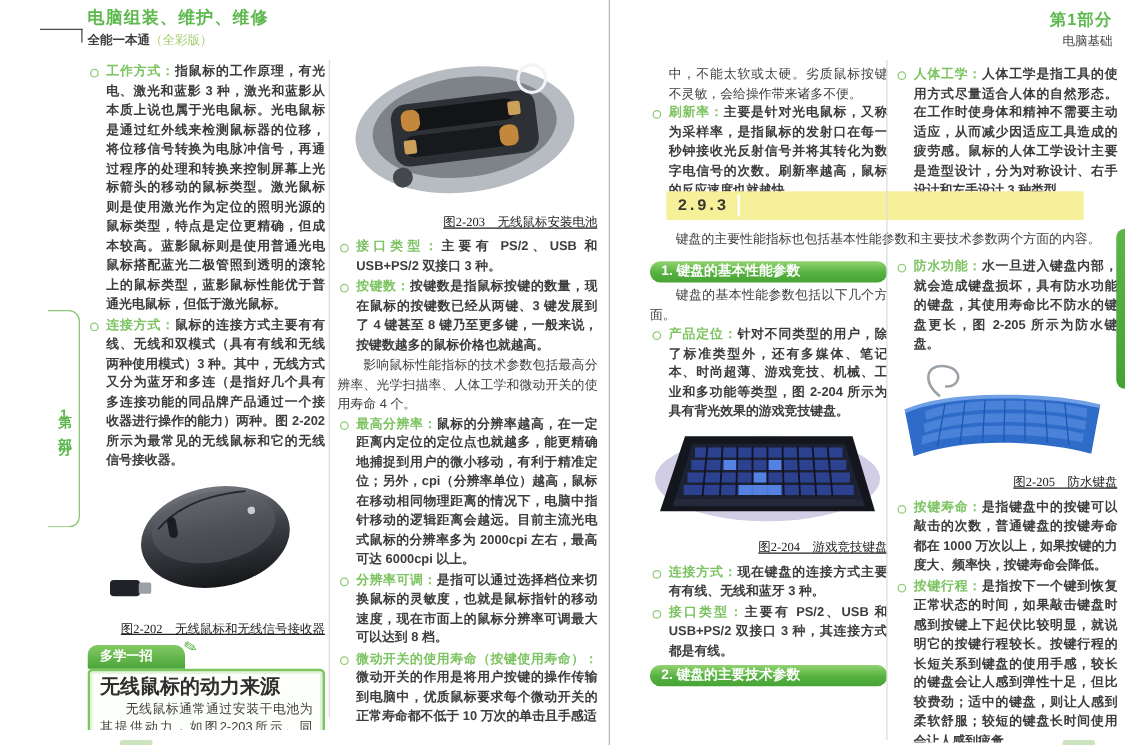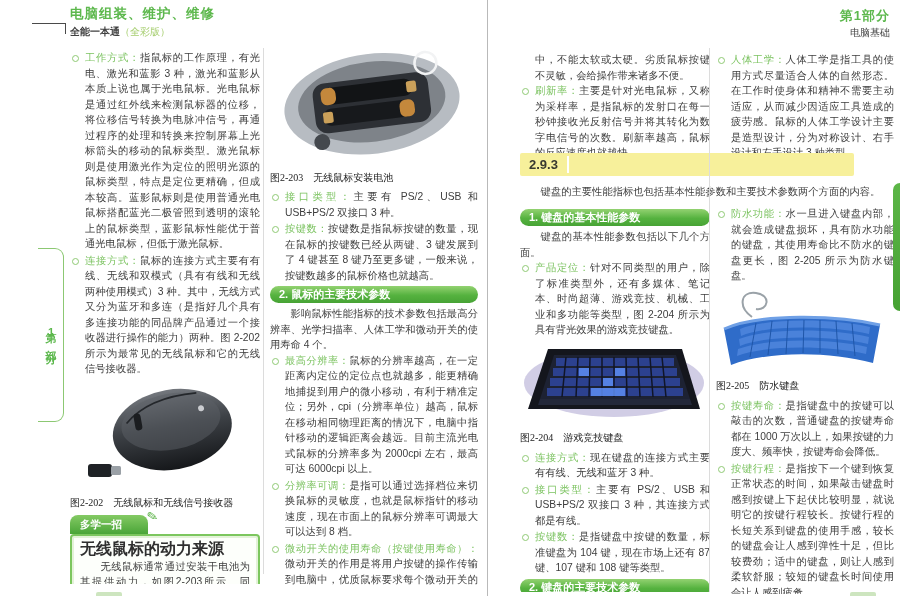--- a/index.html
+++ b/index.html
@@ -1,25 +1,25 @@
 <!DOCTYPE html>
 <html><head>
 <meta charset="utf-8">
 <style>
   html,body{margin:0;padding:0;background:#ffffff;}
   body{font-family:"Liberation Sans","DejaVu Sans",sans-serif;}
   .canvas{position:relative;width:900px;height:596px;background:#fff;overflow:hidden;margin-left:32px;}
   
   .body-txt{font-size:10.3px;line-height:15.5px;color:#3d3d3d;text-align:justify;}
   .term{color:#7cc361;}
-  .bul{position:relative;padding-left:15px;margin-bottom:1px;}
+  .bul{position:relative;padding-left:15px;margin-bottom:1px;font-weight:bold;}
   .bul .mk{position:absolute;left:2px;top:5px;width:5px;height:5px;border:1px solid #8fca74;border-radius:50%;background:#fff;}
   .cont{padding-left:15px;}
   .ind{text-indent:2em;}
-  .cap{font-family:"Liberation Serif","DejaVu Serif",serif;font-size:10px;color:#222;text-align:left;margin:3px 0 4px 0;}
+  .cap{font-family:"Liberation Serif","DejaVu Serif",serif;font-size:10px;color:#222;text-align:right;margin:3px 0 4px 0;text-decoration:underline;}
   
   .gpill{background:linear-gradient(180deg,#93d271 0%,#55b23f 55%,#47a335 100%);color:#fff;font-weight:bold;font-size:11px;line-height:17px;border-radius:9px;padding:0 9px;margin:3px 0 3px 0;}
   .ybar{position:absolute;height:23px;background:#f7f09b;display:flex;align-items:center;border-radius:2px;}
   .ynum{font-weight:bold;color:#38382f;font-size:13px;padding:0 9px;}
   .ydiv{width:2px;height:17px;background:#ffffff;}
   .ytitle{font-weight:bold;color:#38382f;font-size:12.5px;padding:0 11px;}
   
   .lp-title{position:absolute;left:38px;top:5px;font-size:13.5px;font-weight:bold;color:#5db84d;letter-spacing:1px;}
   .lp-sub{position:absolute;left:38px;top:25px;font-size:10px;color:#3f3f3f;font-weight:bold;}
   .lp-sub .sub2{color:#a6ce6f;font-weight:normal;}
@@ -130,21 +130,20 @@
 
       <div class="bul">
         <span class="mk"></span>
         <span class="term">接口类型：</span><span>主要有 PS/2、USB 和 USB+PS/2 双接口 3 种。</span>
       </div>
       <div class="bul">
         <span class="mk"></span>
         <span class="term">按键数：</span><span>按键数是指鼠标按键的数量，现在鼠标的按键数已经从两键、3 键发展到了 4 键甚至 8 键乃至更多键，一般来说，按键数越多的鼠标价格也就越高。</span>
       </div>
 
-      <div class="gpill">2. 鼠标的主要技术参数</div>
       <div class="ind">影响鼠标性能指标的技术参数包括最高分辨率、光学扫描率、人体工学和微动开关的使用寿命 4 个。</div>
 
       <div class="bul">
         <span class="mk"></span>
         <span class="term">最高分辨率：</span><span>鼠标的分辨率越高，在一定距离内定位的定位点也就越多，能更精确地捕捉到用户的微小移动，有利于精准定位；另外，cpi（分辨率单位）越高，鼠标在移动相同物理距离的情况下，电脑中指针移动的逻辑距离会越远。目前主流光电式鼠标的分辨率多为 2000cpi 左右，最高可达 6000cpi 以上。</span>
       </div>
       <div class="bul">
         <span class="mk"></span>
         <span class="term">分辨率可调：</span><span>是指可以通过选择档位来切换鼠标的灵敏度，也就是鼠标指针的移动速度，现在市面上的鼠标分辨率可调最大可以达到 8 档。</span>
       </div>
@@ -175,21 +174,21 @@
       </div>
     </div>
 
     <div class="rp-c2a body-txt">
       <div class="bul">
         <span class="mk"></span>
         <span class="term">人体工学：</span><span>人体工学是指工具的使用方式尽量适合人体的自然形态。在工作时使身体和精神不需要主动适应，从而减少因适应工具造成的疲劳感。鼠标的人体工学设计主要是造型设计，分为对称设计、右手设计和左手设计 3 种类型。</span>
       </div>
     </div>
 
-    <div class="ybar" style="left:20px;top:153px;width:334px;">
+    <div class="ybar" style="left:33px;top:153px;width:334px;font-family:Liberation Mono, monospace;">
       <span class="ynum">2.9.3</span>
       <span class="ydiv"></span>
     </div>
     <div class="rp-secintro body-txt ind">键盘的主要性能指标也包括基本性能参数和主要技术参数两个方面的内容。</div>
 
     <div class="rp-c1b body-txt">
       <div class="gpill">1. 键盘的基本性能参数</div>
       <div class="ind">键盘的基本性能参数包括以下几个方面。</div>
       <div class="bul">
         <span class="mk"></span>
@@ -222,24 +221,20 @@
       <div class="cap">图2-204　游戏竞技键盘</div>
 
       <div class="bul">
         <span class="mk"></span>
         <span class="term">连接方式：</span><span>现在键盘的连接方式主要有有线、无线和蓝牙 3 种。</span>
       </div>
       <div class="bul">
         <span class="mk"></span>
         <span class="term">接口类型：</span><span>主要有 PS/2、USB 和 USB+PS/2 双接口 3 种，其连接方式都是有线。</span>
       </div>
-      <div class="bul">
-        <span class="mk"></span>
-        <span class="term">按键数：</span><span>是指键盘中按键的数量，标准键盘为 104 键，现在市场上还有 87 键、107 键和 108 键等类型。</span>
-      </div>
 
       <div class="gpill">2. 键盘的主要技术参数</div>
 
     </div>
 
     <div class="rp-c2b body-txt">
       <div class="bul">
         <span class="mk"></span>
         <span class="term">防水功能：</span><span>水一旦进入键盘内部，就会造成键盘损坏，具有防水功能的键盘，其使用寿命比不防水的键盘更长，图 2-205 所示为防水键盘。</span>
       </div>

